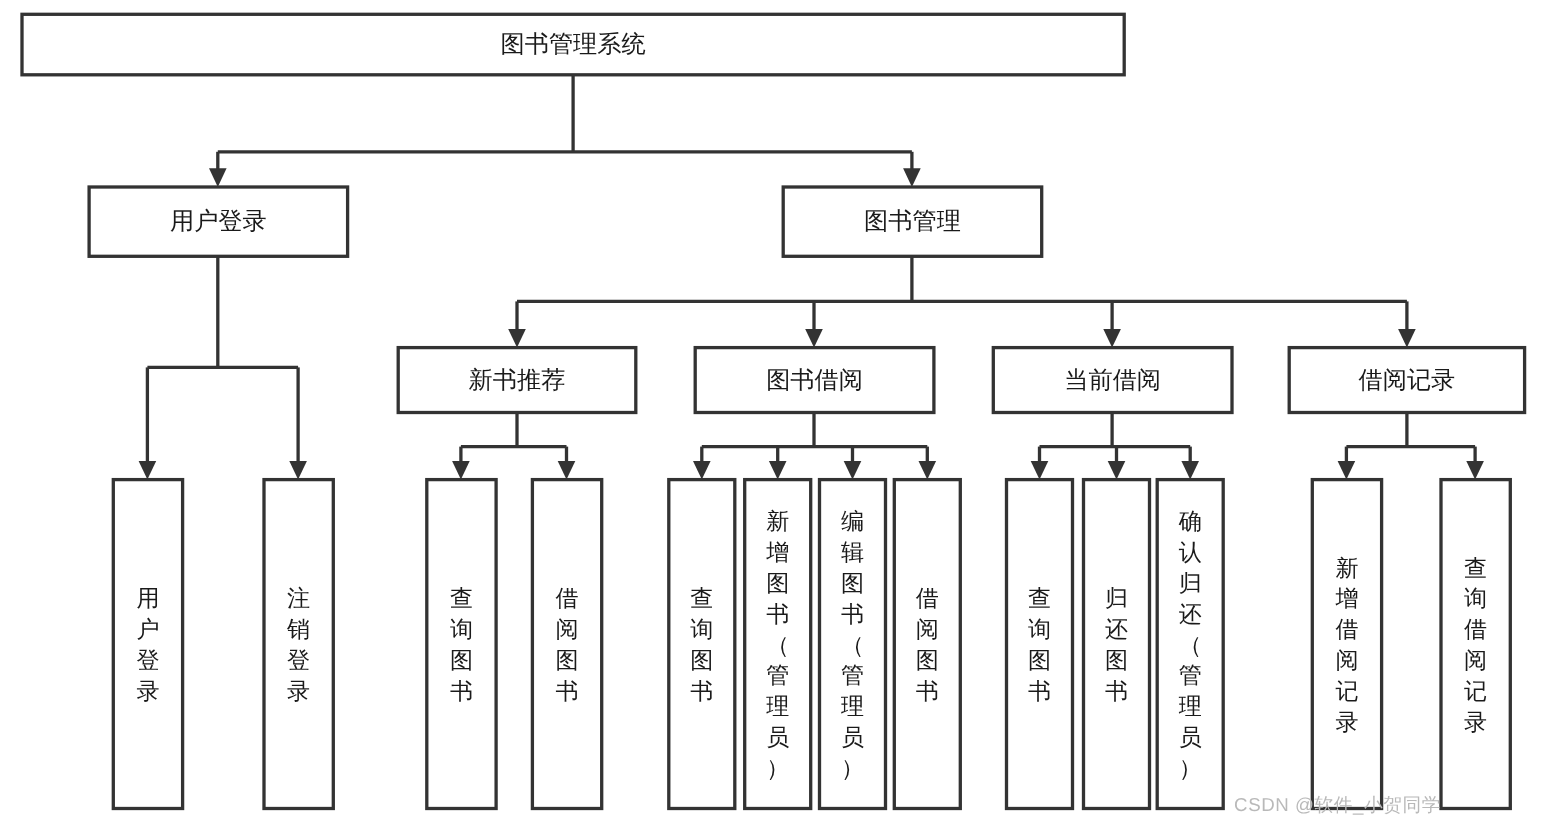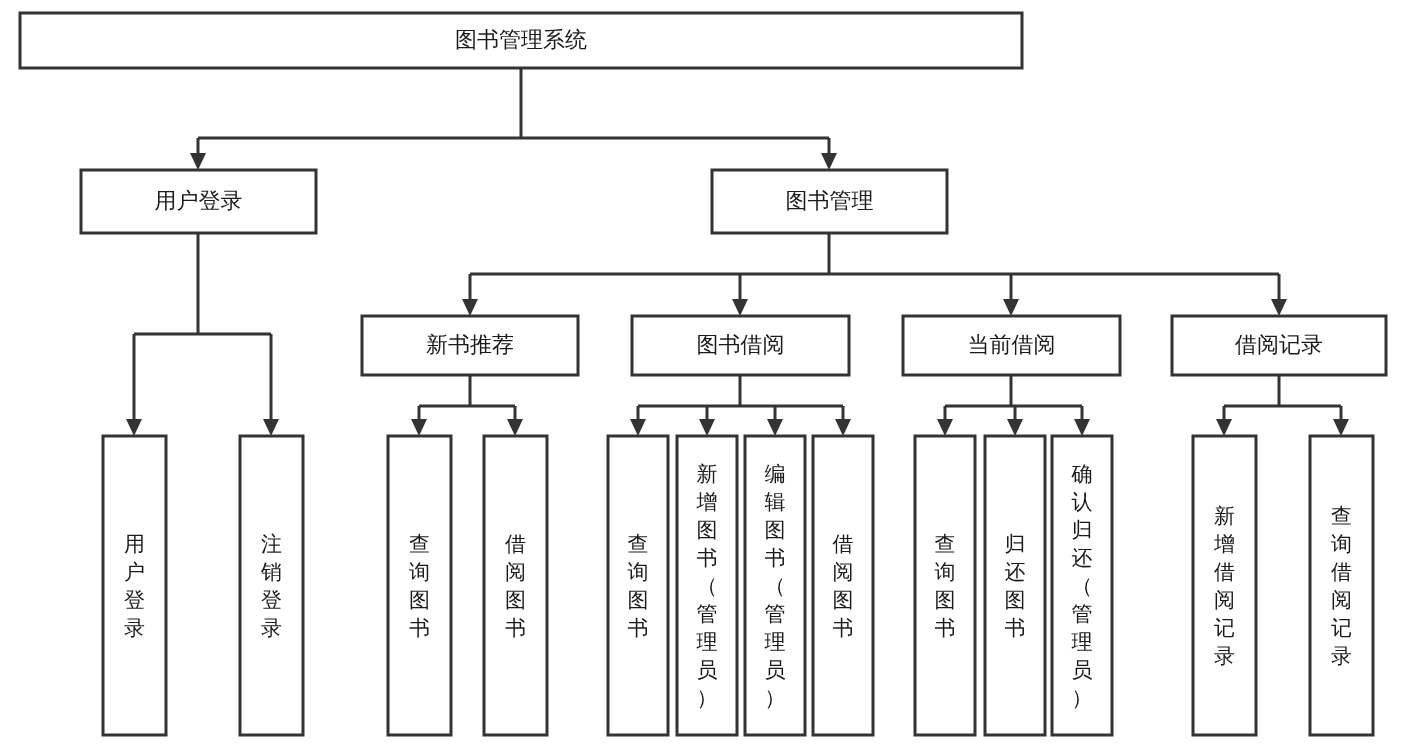--- a/index.html
+++ b/index.html
@@ -215,13 +215,14 @@
         <g>
           <rect x="1193" y="436" width="63" height="299" class="node-box"></rect>
           <text x="1224.5" y="0" class="node-label-vertical"><tspan x="1224.5" y="523.34">新</tspan><tspan x="1224.5" y="551.34">增</tspan><tspan x="1224.5" y="579.34">借</tspan><tspan x="1224.5" y="607.34">阅</tspan><tspan x="1224.5" y="635.34">记</tspan><tspan x="1224.5" y="663.34">录</tspan></text>
         </g>
         <g>
           <rect x="1310" y="436" width="63" height="299" class="node-box"></rect>
           <text x="1341.5" y="0" class="node-label-vertical"><tspan x="1341.5" y="523.34">查</tspan><tspan x="1341.5" y="551.34">询</tspan><tspan x="1341.5" y="579.34">借</tspan><tspan x="1341.5" y="607.34">阅</tspan><tspan x="1341.5" y="635.34">记</tspan><tspan x="1341.5" y="663.34">录</tspan></text>
         </g>
       </g>
   </svg>
+  <div class="watermark">CSDN @软件_小贺同学</div>
 </div>
 
 </body></html>

